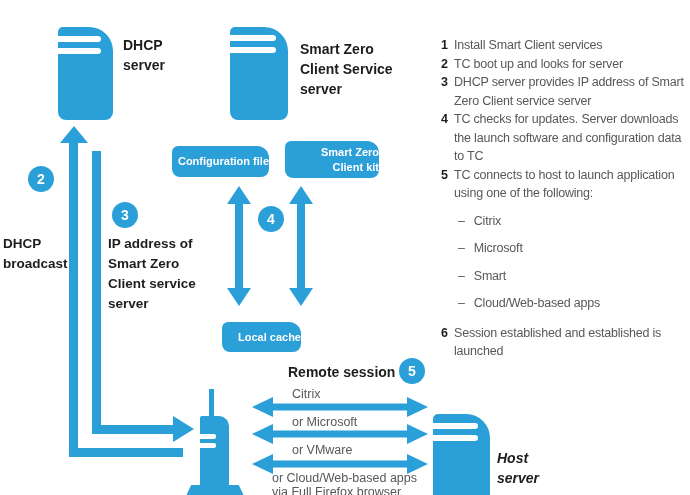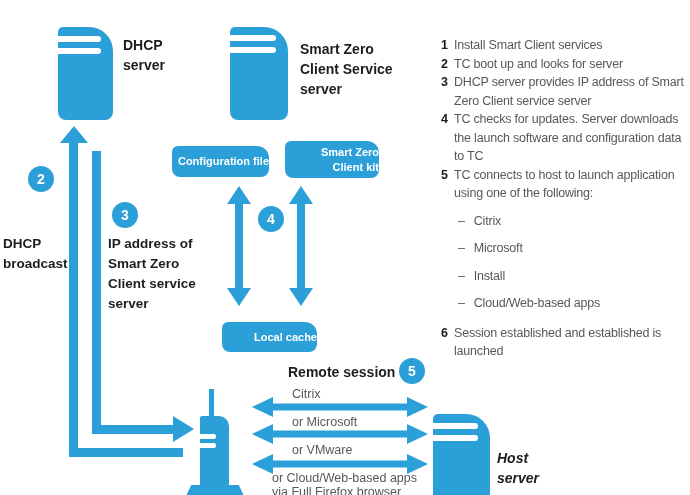--- a/index.html
+++ b/index.html
@@ -109,21 +109,21 @@
     <div class="shaft"></div>
     <div class="hb"></div>
   </div>
   <div class="varrow" style="left:289px;top:162px;height:120px;">
     <div class="ht"></div>
     <div class="shaft"></div>
     <div class="hb"></div>
   </div>
   <div class="badge" style="left:258px;top:182px;">4</div>
 
-  <div class="bluebox" style="left:222px;top:298px;width:95px;height:30px;">
+  <div class="bluebox" style="left:222px;top:298px;width:79px;height:30px;">
     <span>Local cache</span>
   </div>
 
   <div class="tri up" style="left:60px;top:102px;"></div>
   <div class="seg" style="left:69px;top:118px;width:9px;height:315px;"></div>
   <div class="seg" style="left:69px;top:424px;width:114px;height:9px;"></div>
   <div class="badge" style="left:28px;top:142px;">2</div>
   <div class="flabel" style="left:3px;top:210px;">
     <div>DHCP</div>
     <div>broadcast</div>
@@ -214,21 +214,21 @@
     <div class="bullet">
       <span class="dash">–</span>
       <span>Citrix</span>
     </div>
     <div class="bullet">
       <span class="dash">–</span>
       <span>Microsoft</span>
     </div>
     <div class="bullet">
       <span class="dash">–</span>
-      <span>Install</span>
+      <span>Smart</span>
     </div>
     <div class="bullet">
       <span class="dash">–</span>
       <span>Cloud/Web-based apps</span>
     </div>
     <div class="step last">
       <span class="num">6</span>
       <span class="txt">Session established and established is launched</span>
     </div>
   </div>

